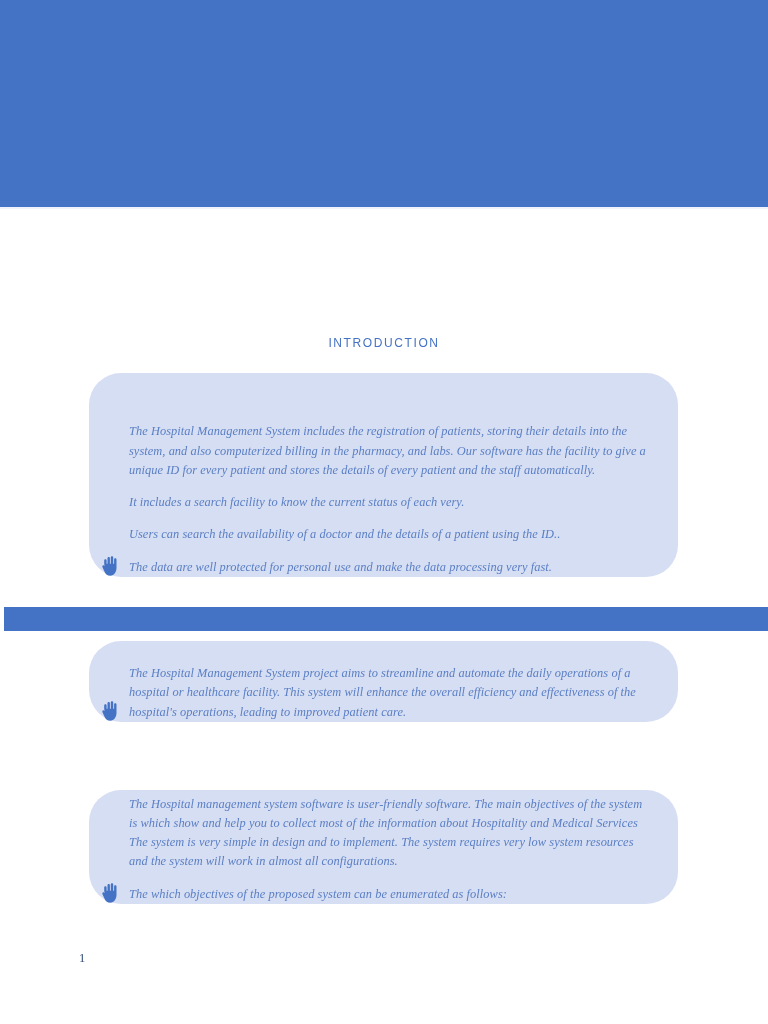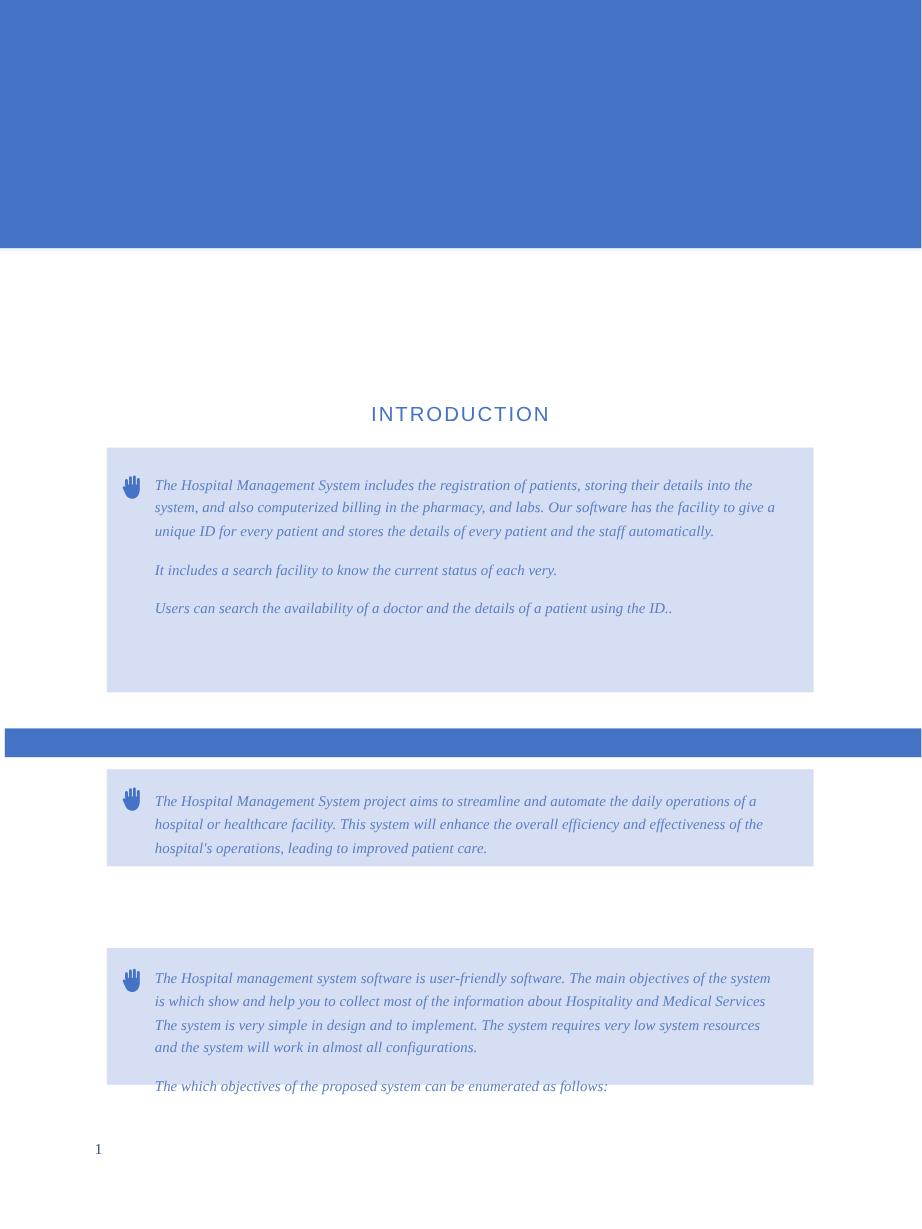--- a/index.html
+++ b/index.html
@@ -36,32 +36,33 @@
   }
 
   
   .page-title {
     position: absolute;
     left: 0;
     top: 336px;
     width: 768px;
     text-align: center;
     color: #4472C4;
-    font-size: 17px;
+    font-size: 12px;
     letter-spacing: 1.6px;
     font-weight: 400;
     font-family: "Liberation Sans", sans-serif;
   }
 
   
   .callout {
     position: absolute;
     background: #D6DEF3;
     display: flex;
-    align-items: flex-start;
+    align-items: flex-end;
+    border-radius: 32px;
   }
   .callout-icon {
     flex: 0 0 auto;
     width: 24px;
     margin-left: 10px;
     margin-top: 22px;
     display: flex;
     justify-content: center;
     color: #4472C4;
   }
@@ -142,20 +143,21 @@
 <div class="callout" id="callout-intro">
   <div class="callout-icon hand-icon">
     <svg width="20" height="22" viewBox="0 0 20 22" aria-hidden="true">
       <path fill="#4472C4" d="M3.2 9.2V5.4c0-.7.55-1.25 1.2-1.25s1.2.55 1.2 1.25v3.3h.9V3.2c0-.72.55-1.25 1.2-1.25S8.9 2.48 8.9 3.2v5.5h.9V2.6c0-.7.55-1.25 1.2-1.25s1.2.55 1.2 1.25v6.1h.9V4.5c0-.7.55-1.25 1.2-1.25s1.2.55 1.2 1.25v8.1c0 4.6-2.3 8.1-6.1 8.1-3.3 0-5.2-2-6.2-4.8L1.4 12.1c-.3-.8.1-1.6.85-1.85.6-.2 1.25.05 1.6.6z"></path>
     </svg>
   </div>
   <div class="callout-body">
     <p>The Hospital Management System includes the registration of patients, storing their details into the system, and also computerized billing in the pharmacy, and labs. Our software has the facility to give a unique ID for every patient and stores the details of every patient and the staff automatically.</p>
     <p class="gap">It includes a search facility to know the current status of each very.</p>
     <p class="gap">Users can search the availability of a doctor and the details of a patient using the ID..</p>
+    <p class="gap">The data are well protected for personal use and make the data processing very fast.</p>
   </div>
 </div>
 
 <div class="divider-bar"></div>
 
 <div class="callout" id="callout-project">
   <div class="callout-icon hand-icon">
     <svg width="20" height="22" viewBox="0 0 20 22" aria-hidden="true">
       <path fill="#4472C4" d="M3.2 9.2V5.4c0-.7.55-1.25 1.2-1.25s1.2.55 1.2 1.25v3.3h.9V3.2c0-.72.55-1.25 1.2-1.25S8.9 2.48 8.9 3.2v5.5h.9V2.6c0-.7.55-1.25 1.2-1.25s1.2.55 1.2 1.25v6.1h.9V4.5c0-.7.55-1.25 1.2-1.25s1.2.55 1.2 1.25v8.1c0 4.6-2.3 8.1-6.1 8.1-3.3 0-5.2-2-6.2-4.8L1.4 12.1c-.3-.8.1-1.6.85-1.85.6-.2 1.25.05 1.6.6z"></path>
     </svg>

